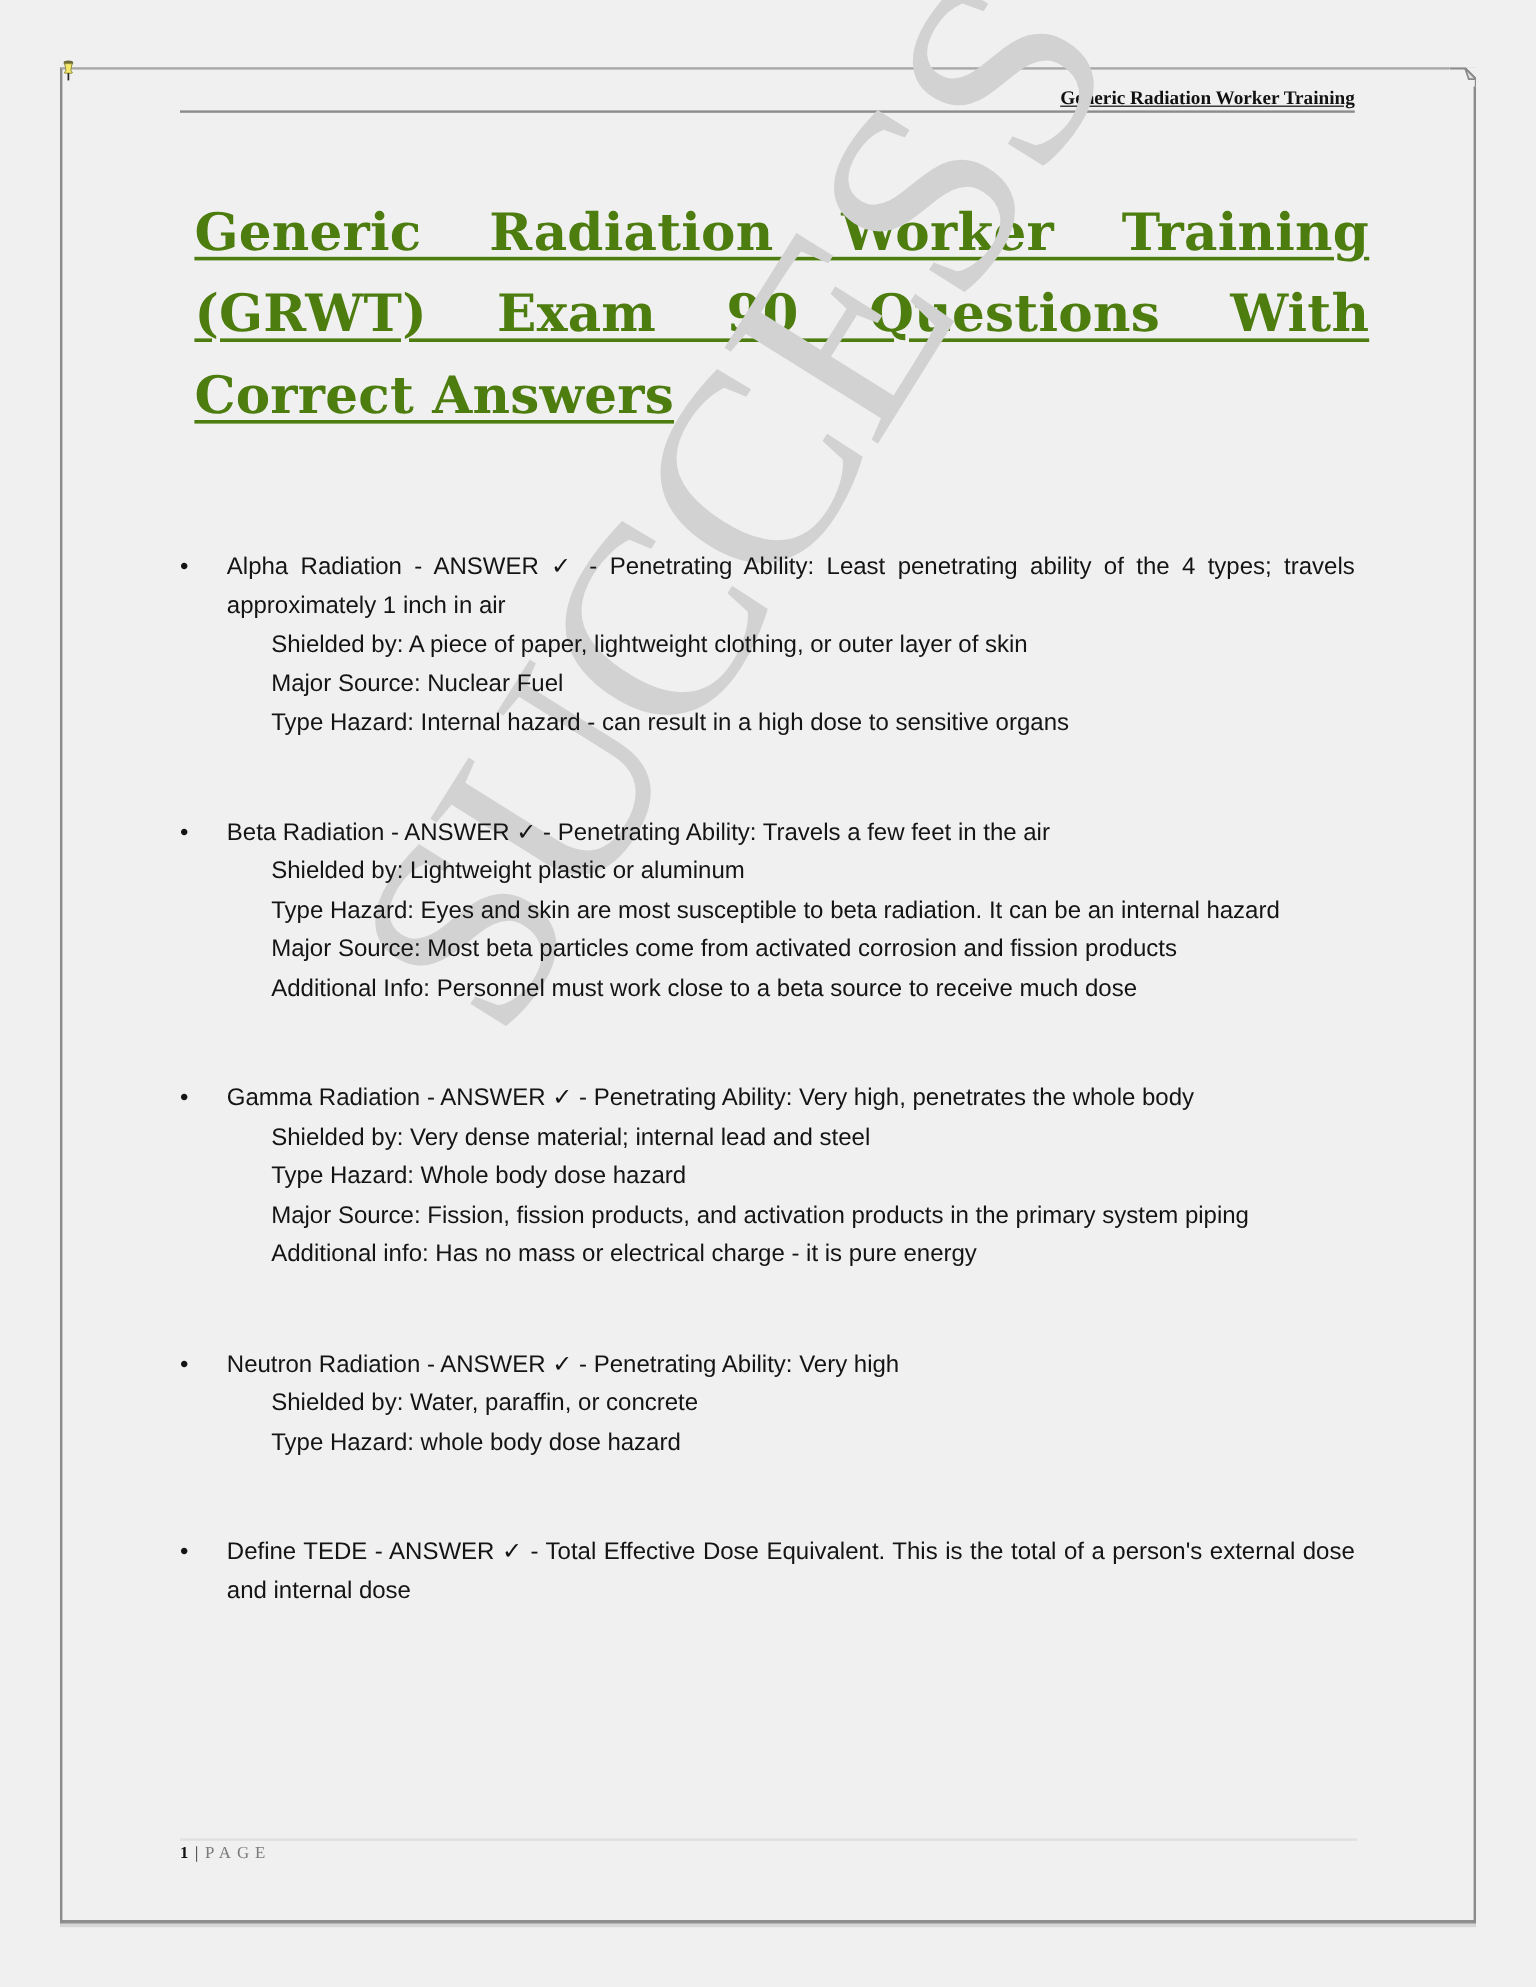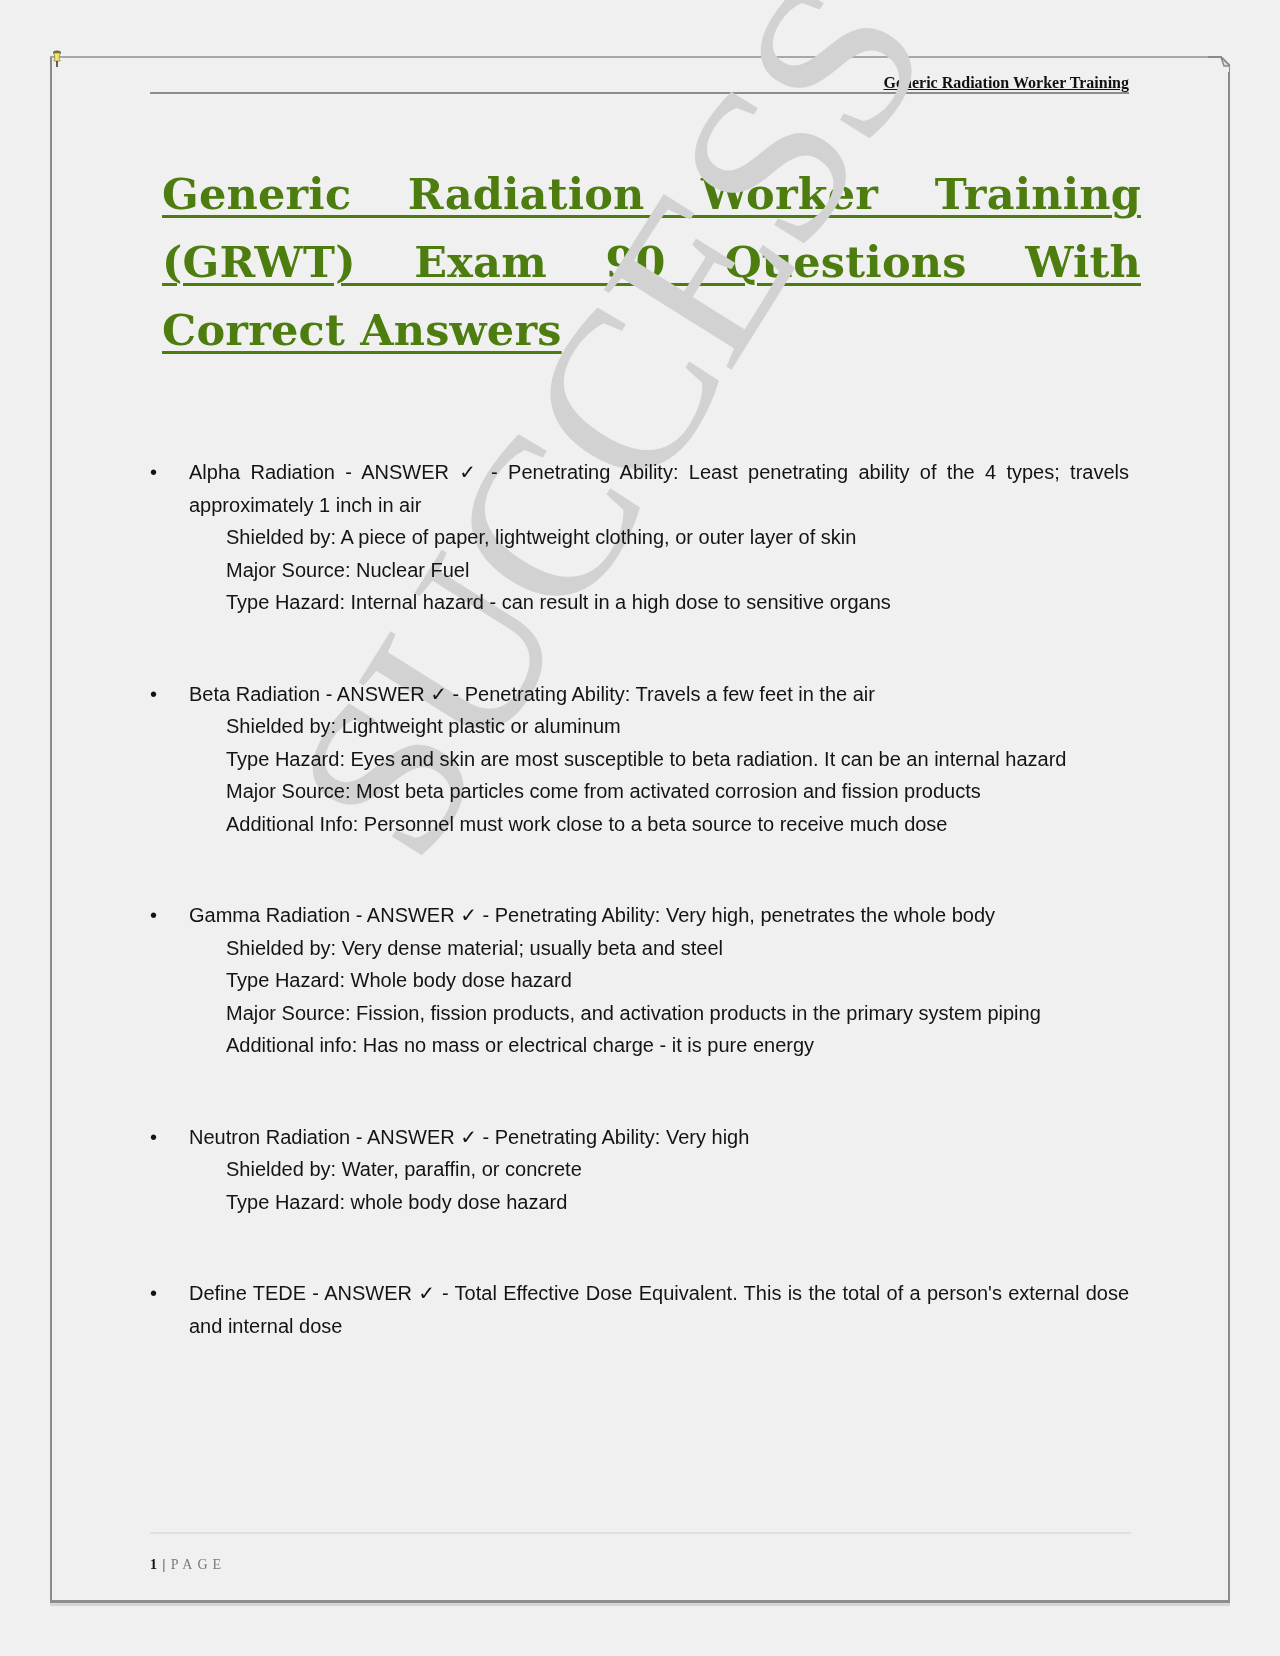--- a/index.html
+++ b/index.html
@@ -135,21 +135,20 @@
     width: 981px;
     border-top: 2px solid #e0e0e0;
   }
   .footer {
     position: absolute;
     left: 150px;
     top: 1537px;
     font-family: "Liberation Serif", serif;
     font-size: 14px;
     white-space: nowrap;
-    margin-top: 20px;
   }
   .footer .num { font-weight: bold; color: #111; }
   .footer .sep { color: #222; margin: 0 2px; }
   .footer .word { color: #7a7a7a; letter-spacing: 5px; }
 </style>
 </head>
 <body>
 
 <div class="page-frame">
   <div class="corner-fold">
@@ -187,21 +186,21 @@
     <span class="bullet">•</span>
     <div class="lead">Beta Radiation - ANSWER ✓ - Penetrating Ability: Travels a few feet in the air</div>
     <div class="detail">Shielded by: Lightweight plastic or aluminum</div>
     <div class="detail">Type Hazard: Eyes and skin are most susceptible to beta radiation. It can be an internal hazard</div>
     <div class="detail">Major Source: Most beta particles come from activated corrosion and fission products</div>
     <div class="detail">Additional Info: Personnel must work close to a beta source to receive much dose</div>
   </li>
   <li class="qa-item">
     <span class="bullet">•</span>
     <div class="lead">Gamma Radiation - ANSWER ✓ - Penetrating Ability: Very high, penetrates the whole body</div>
-    <div class="detail">Shielded by: Very dense material; usually beta and steel</div>
+    <div class="detail">Shielded by: Very dense material; internal lead and steel</div>
     <div class="detail">Type Hazard: Whole body dose hazard</div>
     <div class="detail">Major Source: Fission, fission products, and activation products in the primary system piping</div>
     <div class="detail">Additional info: Has no mass or electrical charge - it is pure energy</div>
   </li>
   <li class="qa-item">
     <span class="bullet">•</span>
     <div class="lead">Neutron Radiation - ANSWER ✓ - Penetrating Ability: Very high</div>
     <div class="detail">Shielded by: Water, paraffin, or concrete</div>
     <div class="detail">Type Hazard: whole body dose hazard</div>
   </li>

